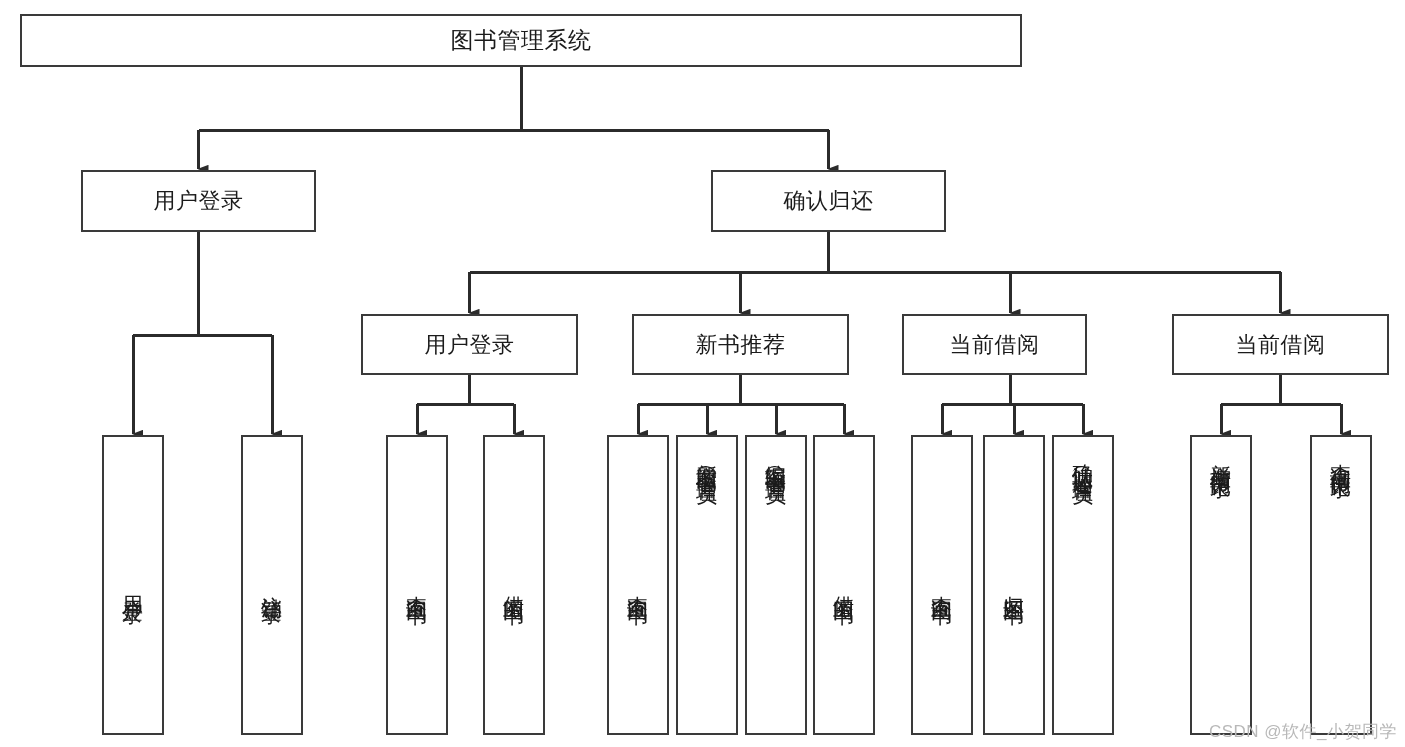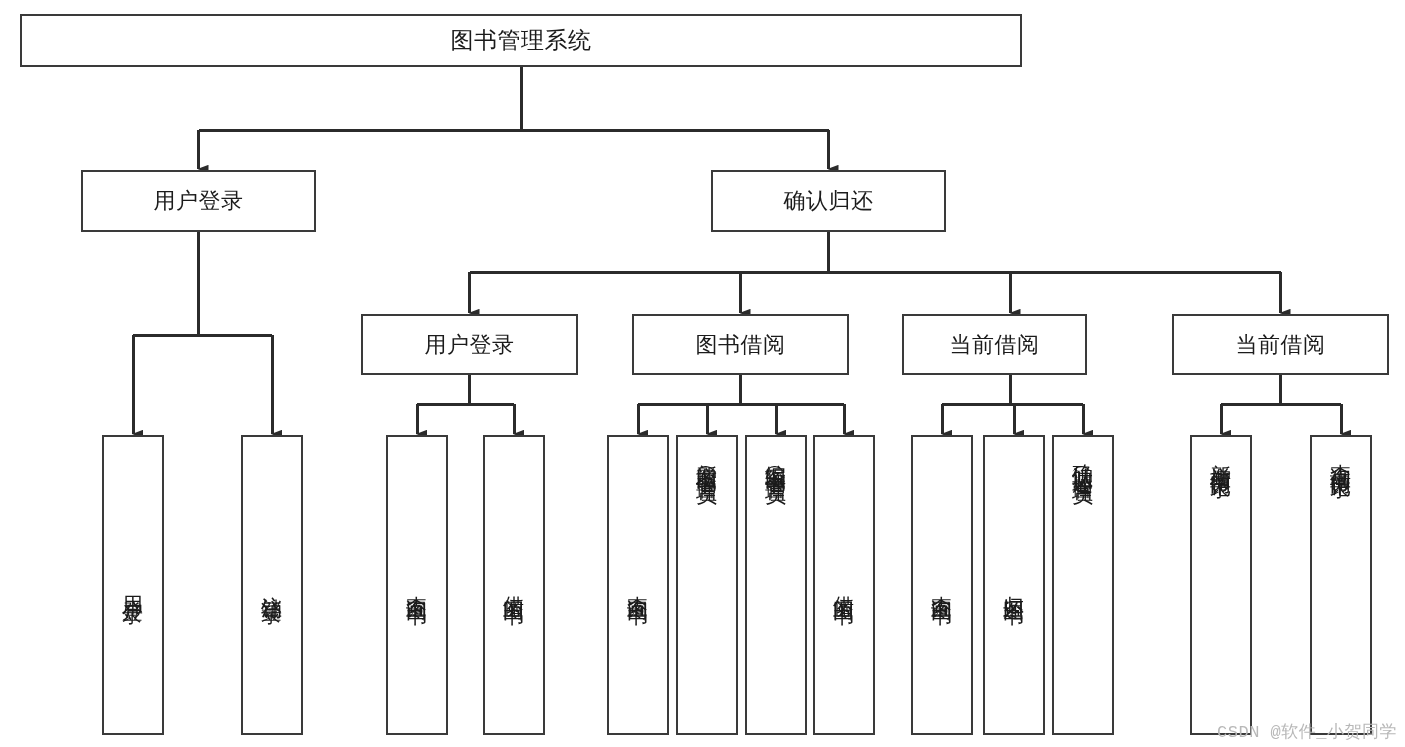--- a/index.html
+++ b/index.html
@@ -68,21 +68,20 @@
   }
   #watermark {
     position: absolute;
     right: 8px;
     bottom: 4px;
     font-size: 17px;
     color: #b8b8b8;
     letter-spacing: 0.5px;
     user-select: none;
     white-space: nowrap;
-    font-family: Liberation Mono, monospace;
   }
 </style>
 </head>
 <body>
 
 <div id="diagram-root">
 
   <svg id="diagram-svg" viewBox="0 0 1405 747" xmlns="http://www.w3.org/2000/svg" aria-hidden="true">
     <defs>
       <marker id="arrowhead" markerWidth="9" markerHeight="11" refX="4.2" refY="10" orient="auto" markerUnits="userSpaceOnUse">
@@ -133,21 +132,21 @@
       <div class="node-box node-horizontal" style="left: 81px; top: 170px; width: 235px; height: 62px;">
         <span class="node-label">用户登录</span>
       </div>
       <div class="node-box node-horizontal" style="left: 711px; top: 170px; width: 235px; height: 62px;">
         <span class="node-label">确认归还</span>
       </div>
       <div class="node-box node-horizontal" style="left: 361px; top: 314px; width: 217px; height: 61px;">
         <span class="node-label">用户登录</span>
       </div>
       <div class="node-box node-horizontal" style="left: 632px; top: 314px; width: 217px; height: 61px;">
-        <span class="node-label">图书借阅</span>
+        <span class="node-label">新书推荐</span>
       </div>
       <div class="node-box node-horizontal" style="left: 902px; top: 314px; width: 185px; height: 61px;">
         <span class="node-label">当前借阅</span>
       </div>
       <div class="node-box node-horizontal" style="left: 1172px; top: 314px; width: 217px; height: 61px;">
         <span class="node-label">当前借阅</span>
       </div>
       <div class="node-box node-vertical short-text" style="left: 102px; top: 435px; width: 62px; height: 300px;">
         <span class="node-label">用户登录</span>
       </div>

